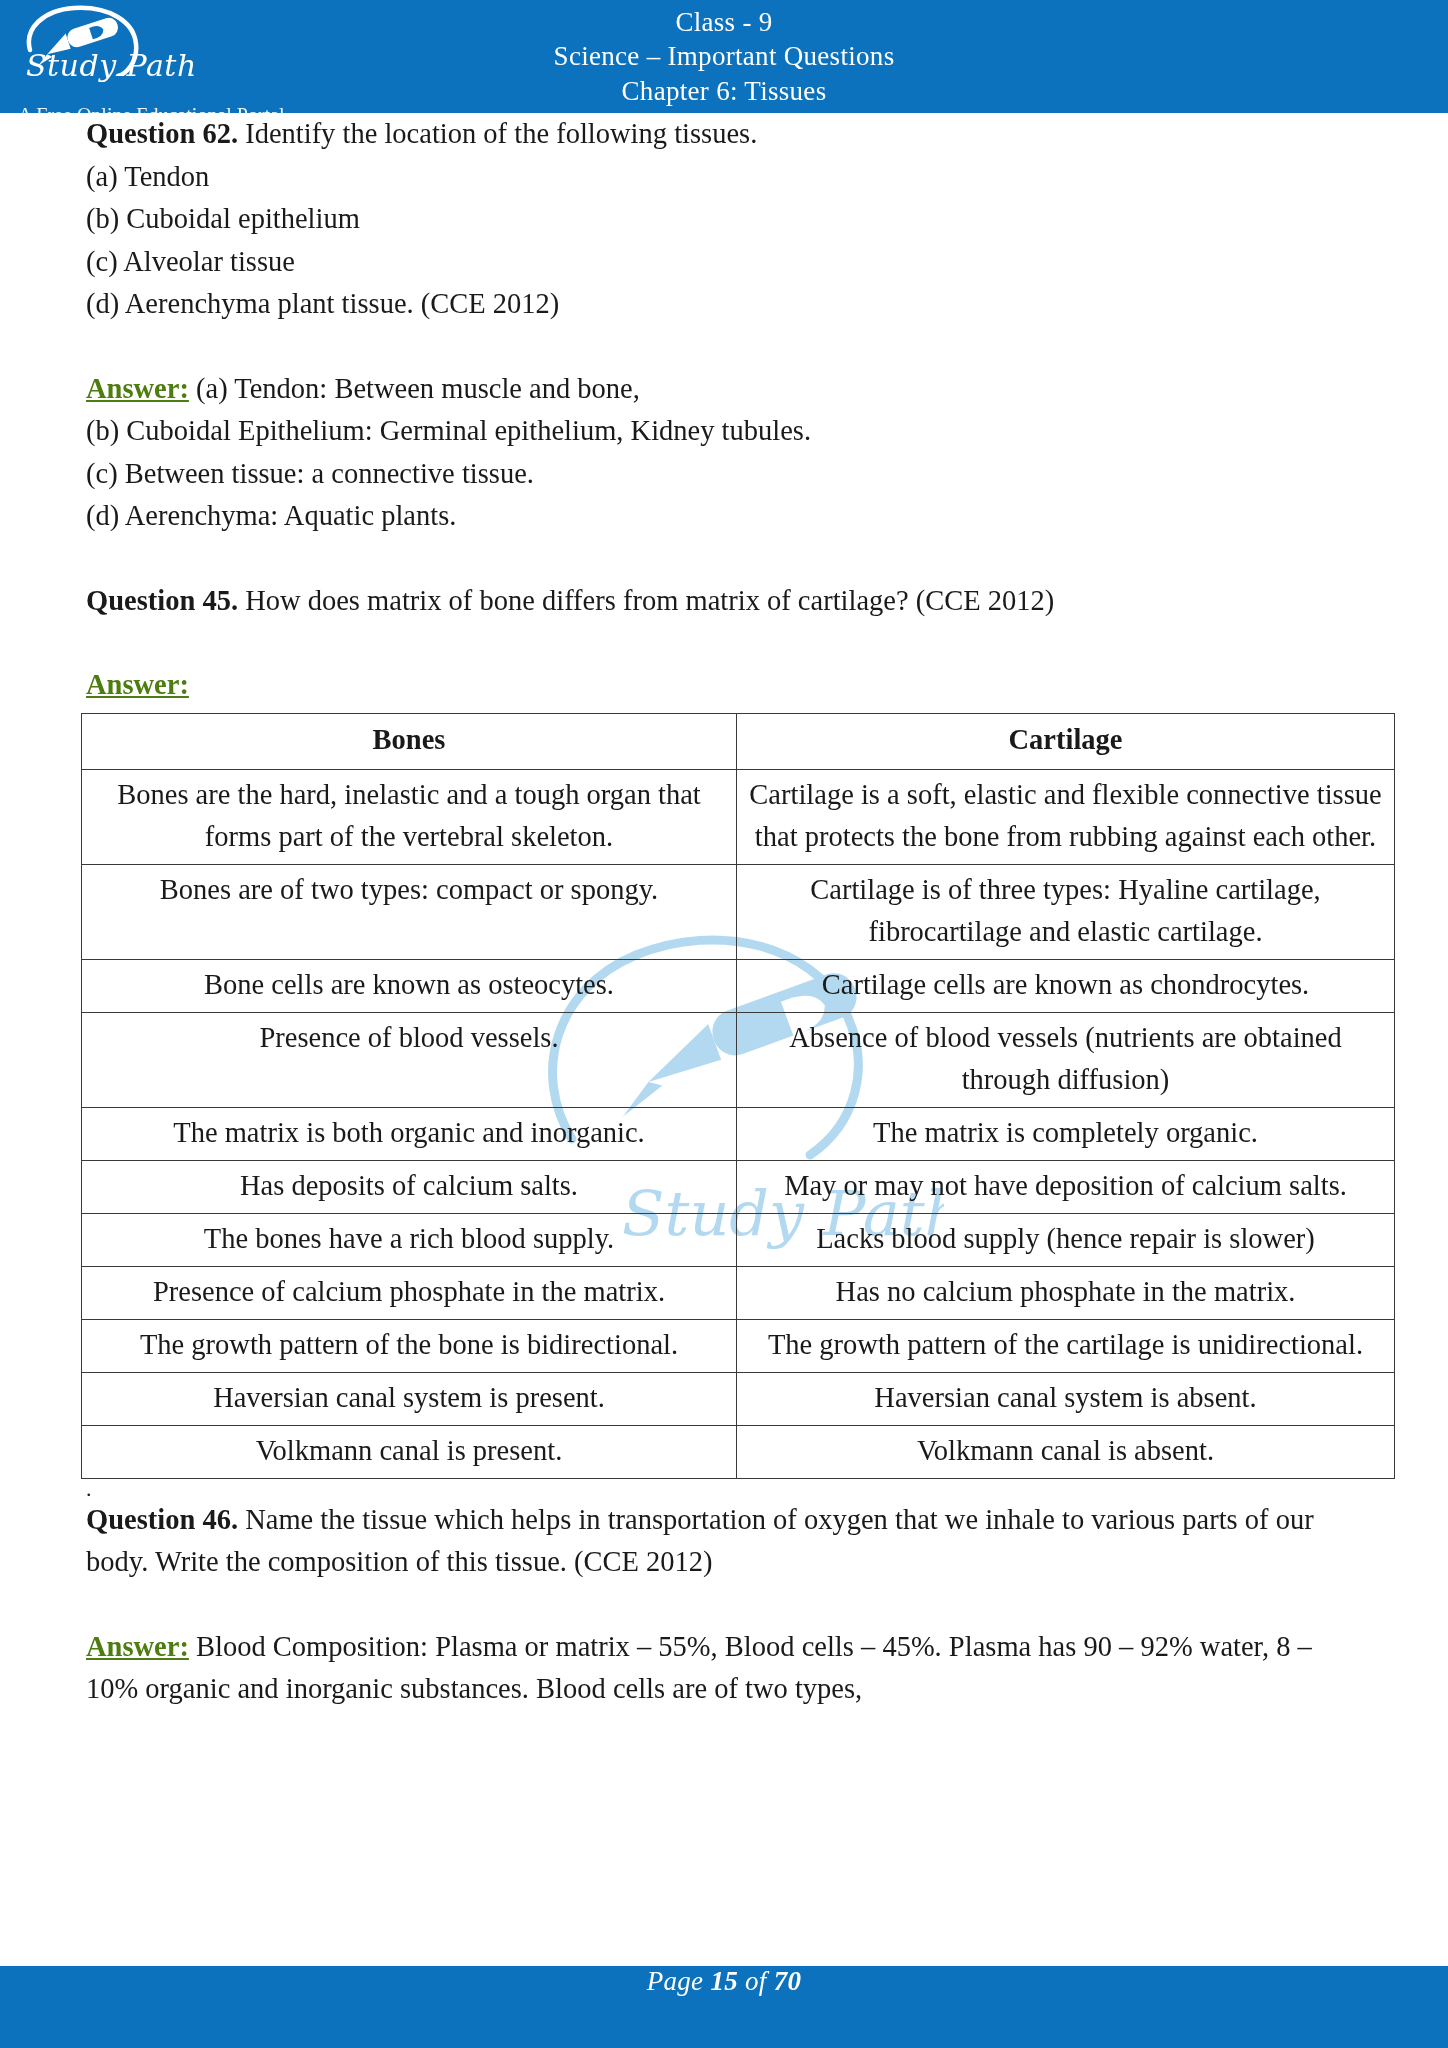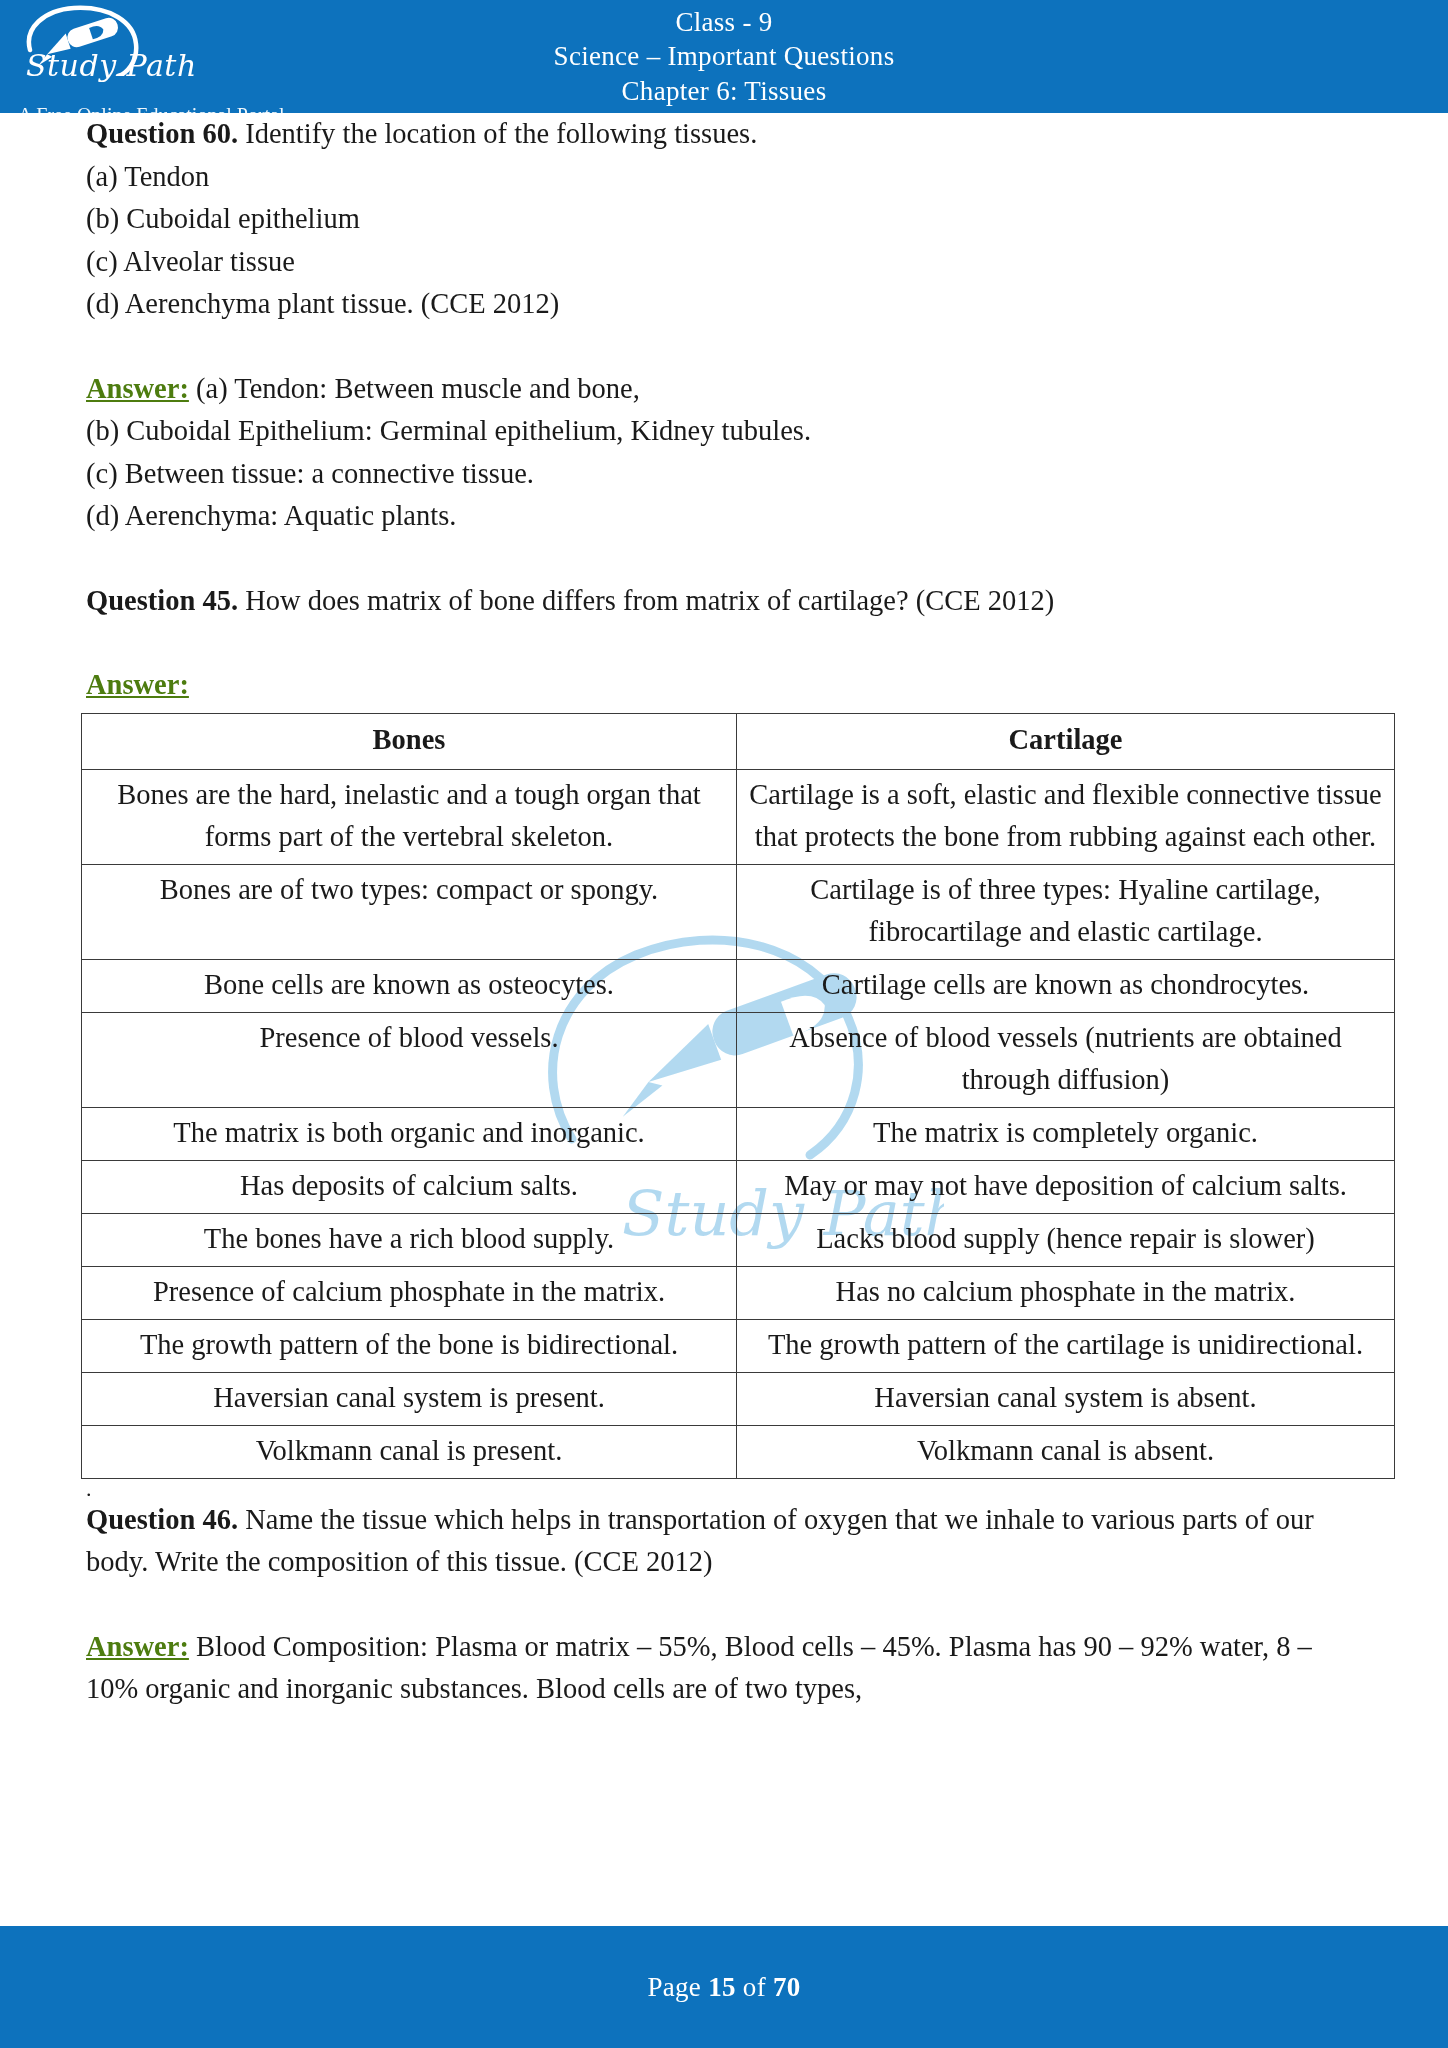--- a/index.html
+++ b/index.html
@@ -166,25 +166,26 @@
     position: relative;
     z-index: 10;
   }
 
   
   .footer {
     position: absolute;
     left: 0;
     bottom: 0;
     width: 1448px;
-    height: 122px;
+    height: 82px;
     background: #0d72bd;
     display: flex;
-    align-items: center;
+    align-items: flex-start;
     justify-content: center;
+    font-style: italic;
   }
   .footer-text {
     font-family: "Liberation Serif", serif;
     font-size: 27px;
     color: #ffffff;
     letter-spacing: 0.3px;
   }
   .footer-text b { font-weight: bold; }
 </style>
 </head>
@@ -227,21 +228,21 @@
         <path d="M120 212 L84 236 L132 220 Z" fill="#aed8f0"></path>
         <path d="M272 182 q34 -2 40 18 q-6 20 -40 18" fill="#ffffff"></path>
       </g>
       <text x="98" y="396" font-family="DejaVu Serif, serif" font-style="italic" font-size="62" fill="#aed8f0">Study Path</text>
     </svg>
 
     <div class="body-text">
 
       <div>
         <div>
-          <span class="qlabel">Question 60.</span><span> Identify the location of the following tissues.</span>
+          <span class="qlabel">Question 62.</span><span> Identify the location of the following tissues.</span>
         </div>
         <div>(a) Tendon</div>
         <div>(b) Cuboidal epithelium</div>
         <div>(c) Alveolar tissue</div>
         <div>(d) Aerenchyma plant tissue. (CCE 2012)</div>
       </div>
 
       <div class="spacer"></div>
 
       <div>

